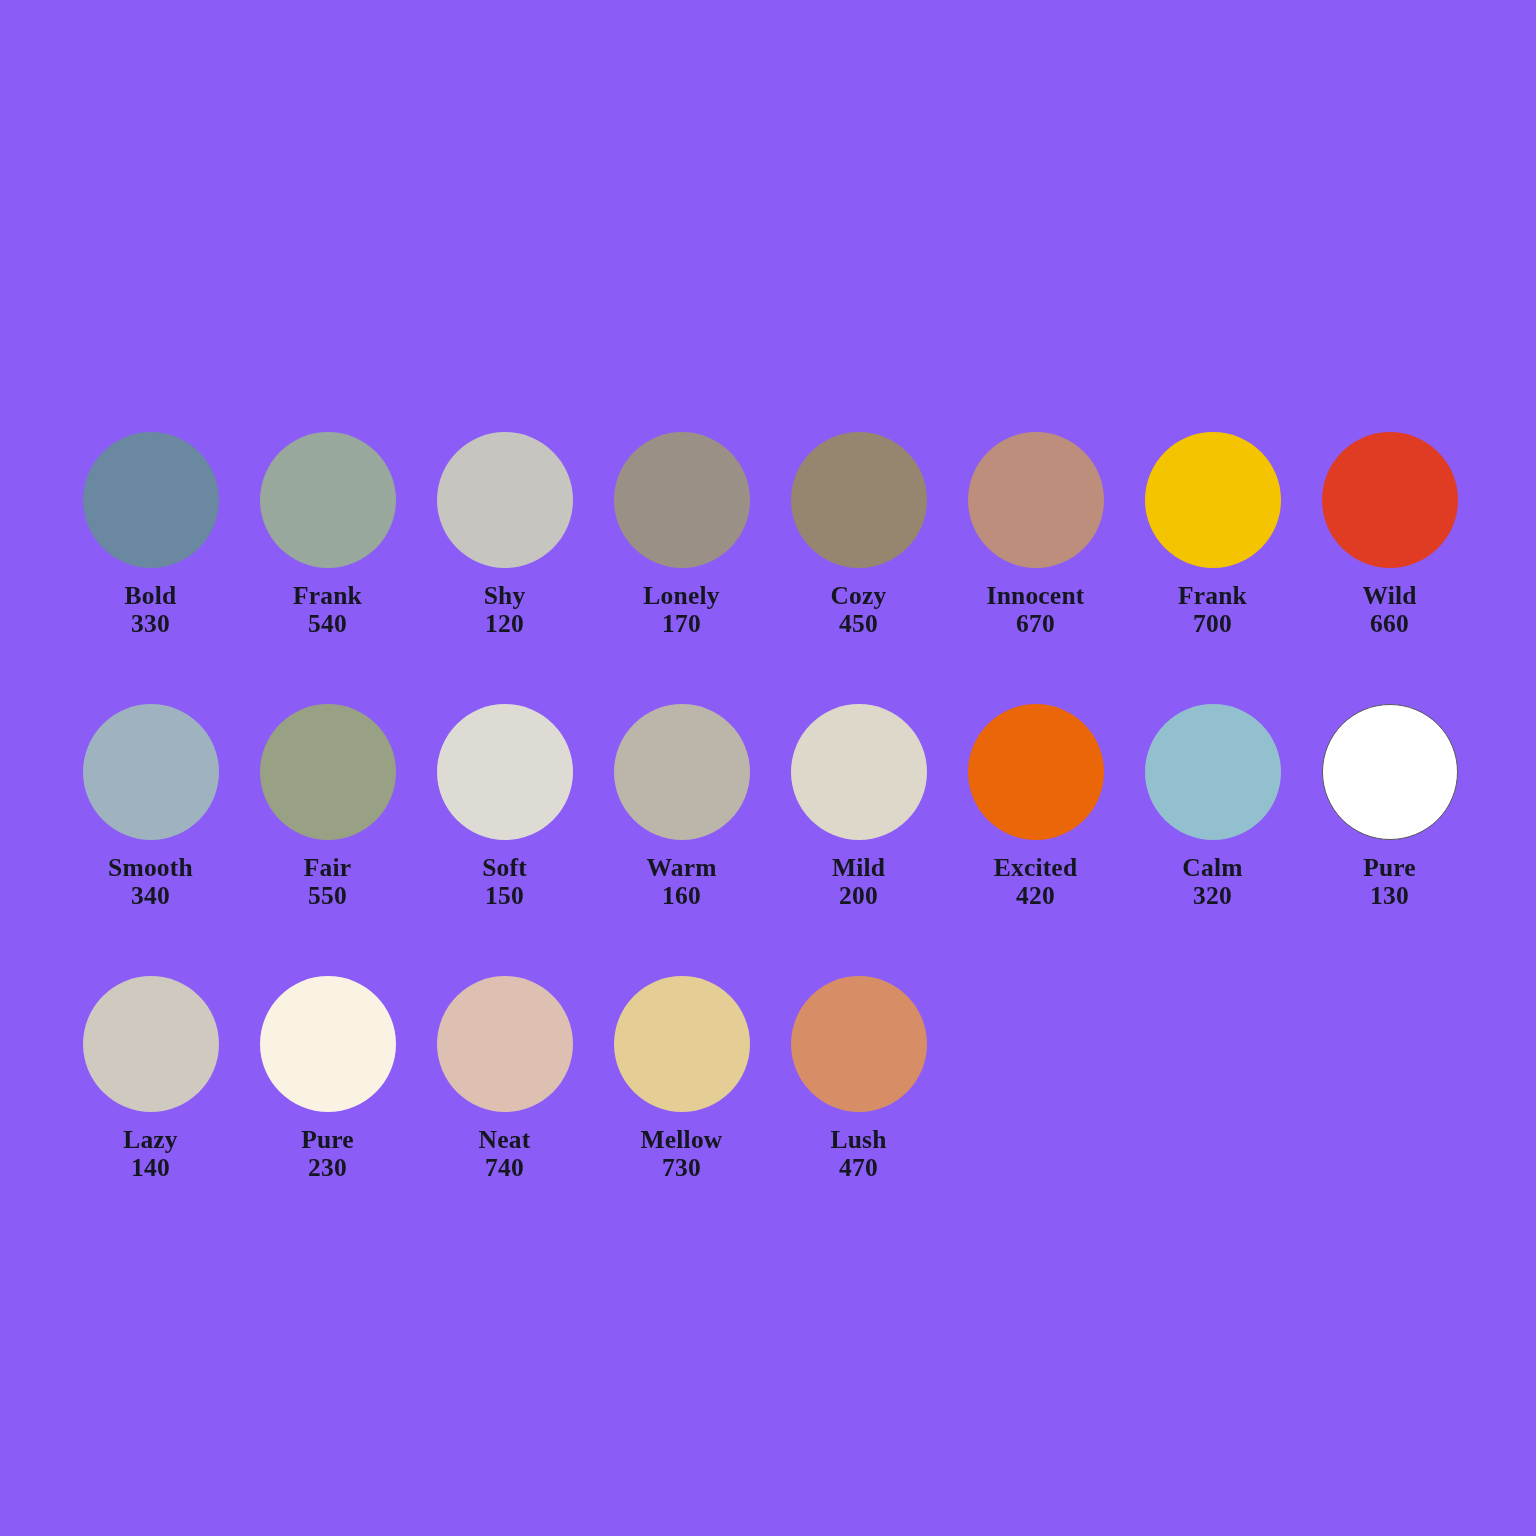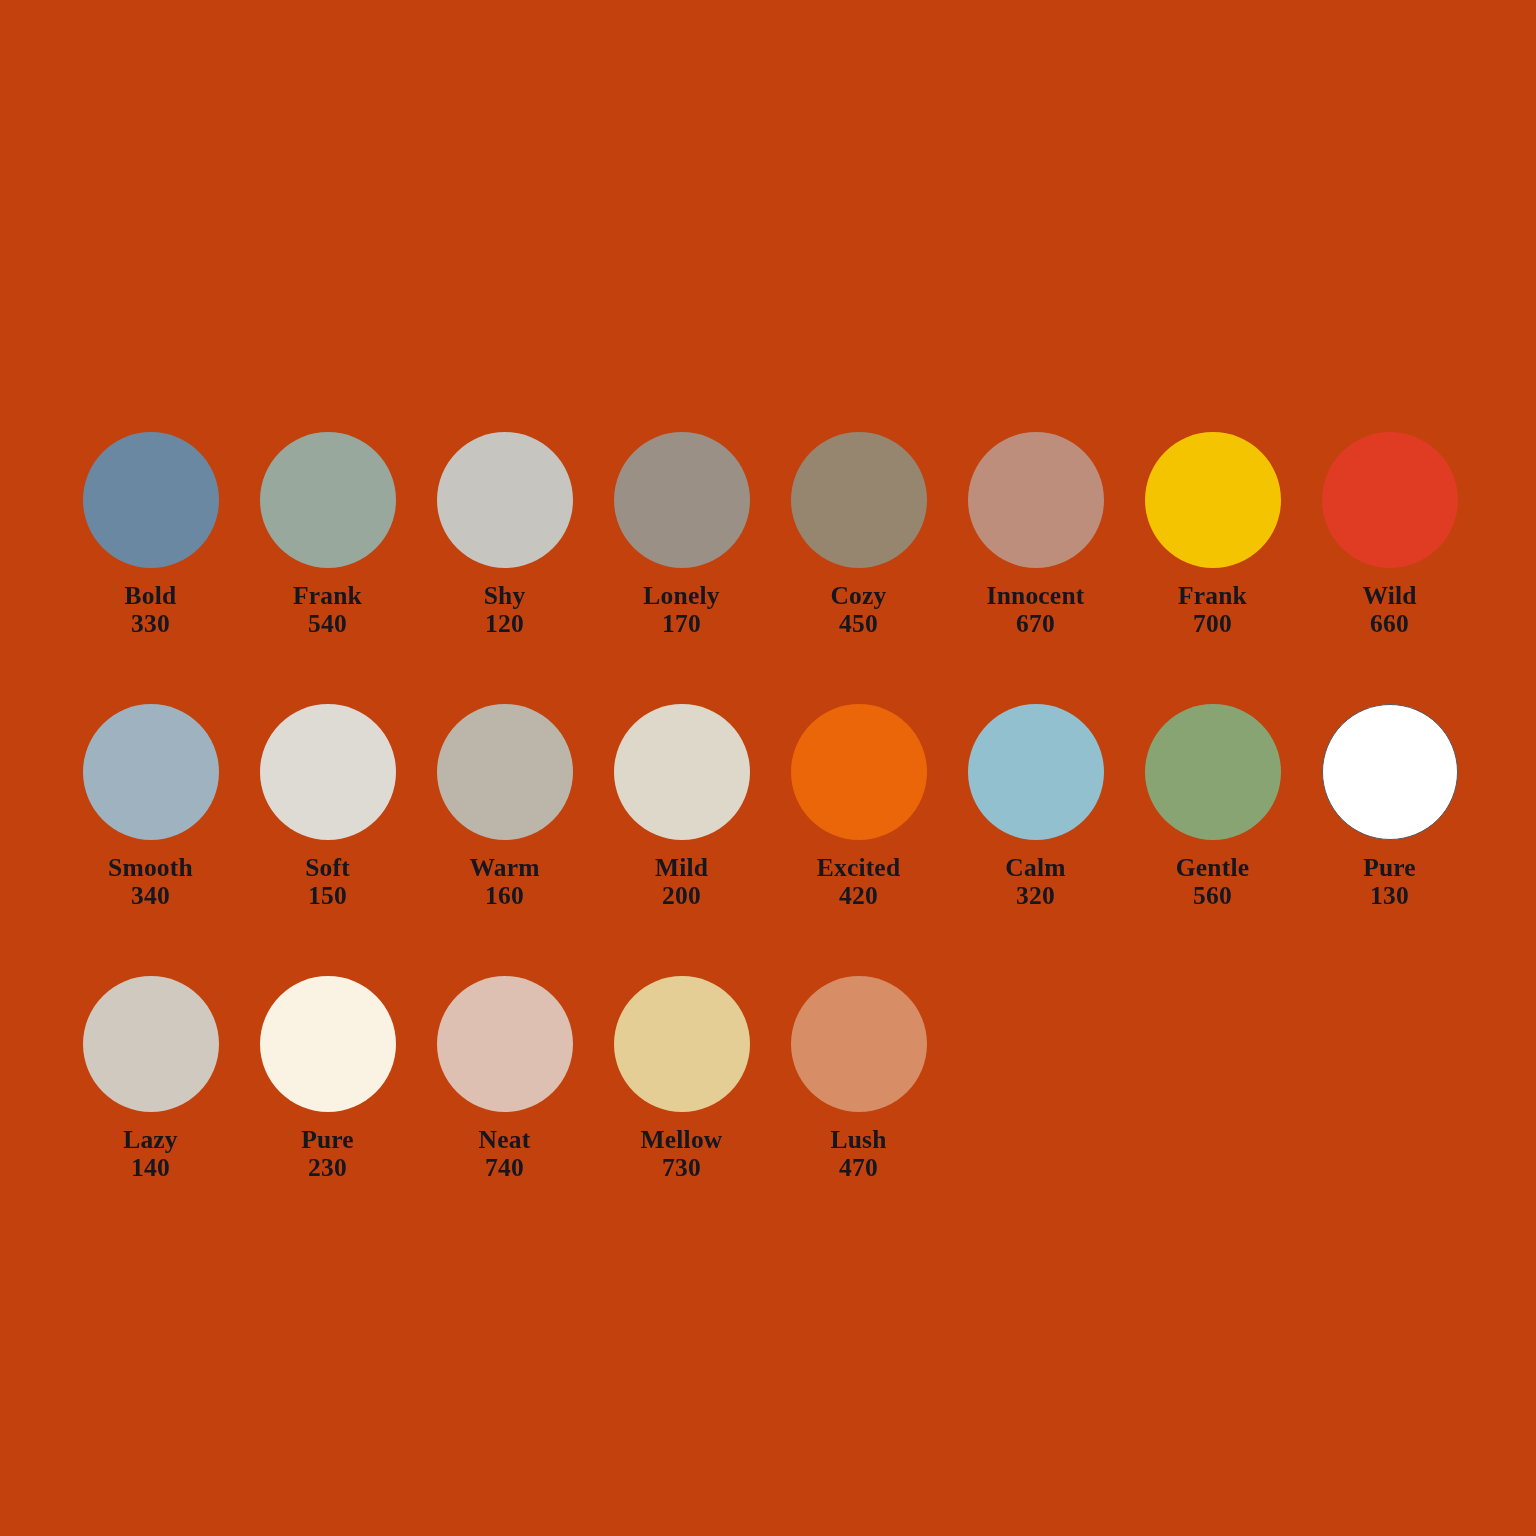--- a/index.html
+++ b/index.html
@@ -15,21 +15,21 @@
     font-family: "Liberation Serif", "DejaVu Serif", serif;
     -webkit-font-smoothing: antialiased;
   }
 
   #palette-sheet {
     position: absolute;
     left: 0;
     top: 0;
     width: 1536px;
     height: 1536px;
-    background: #c2410c;
+    background: #8b5cf6;
   }
 
   
   .swatch-grid {
     position: absolute;
     left: 62px;
     top: 432px;
     width: 1416px;
     display: grid;
     grid-template-columns: repeat(8, 1fr);
@@ -139,20 +139,27 @@
         </div>
       </div>
       <div class="swatch">
         <div class="swatch-disc" style="background: rgb(158, 178, 191);"></div>
         <div class="swatch-caption">
           <span class="swatch-name">Smooth</span>
           <span class="swatch-code">340</span>
         </div>
       </div>
       <div class="swatch">
+        <div class="swatch-disc" style="background: rgb(152, 161, 131);"></div>
+        <div class="swatch-caption">
+          <span class="swatch-name">Fair</span>
+          <span class="swatch-code">550</span>
+        </div>
+      </div>
+      <div class="swatch">
         <div class="swatch-disc" style="background: rgb(222, 218, 212);"></div>
         <div class="swatch-caption">
           <span class="swatch-name">Soft</span>
           <span class="swatch-code">150</span>
         </div>
       </div>
       <div class="swatch">
         <div class="swatch-disc" style="background: rgb(188, 181, 169);"></div>
         <div class="swatch-caption">
           <span class="swatch-name">Warm</span>
@@ -174,27 +181,20 @@
         </div>
       </div>
       <div class="swatch">
         <div class="swatch-disc" style="background: rgb(146, 192, 207);"></div>
         <div class="swatch-caption">
           <span class="swatch-name">Calm</span>
           <span class="swatch-code">320</span>
         </div>
       </div>
       <div class="swatch">
-        <div class="swatch-disc" style="background: rgb(137, 164, 115);"></div>
-        <div class="swatch-caption">
-          <span class="swatch-name">Gentle</span>
-          <span class="swatch-code">560</span>
-        </div>
-      </div>
-      <div class="swatch">
         <div class="swatch-disc outlined" style="background: rgb(255, 255, 255); border-color: rgb(88, 88, 92);"></div>
         <div class="swatch-caption">
           <span class="swatch-name">Pure</span>
           <span class="swatch-code">130</span>
         </div>
       </div>
       <div class="swatch">
         <div class="swatch-disc" style="background: rgb(207, 201, 191);"></div>
         <div class="swatch-caption">
           <span class="swatch-name">Lazy</span>

